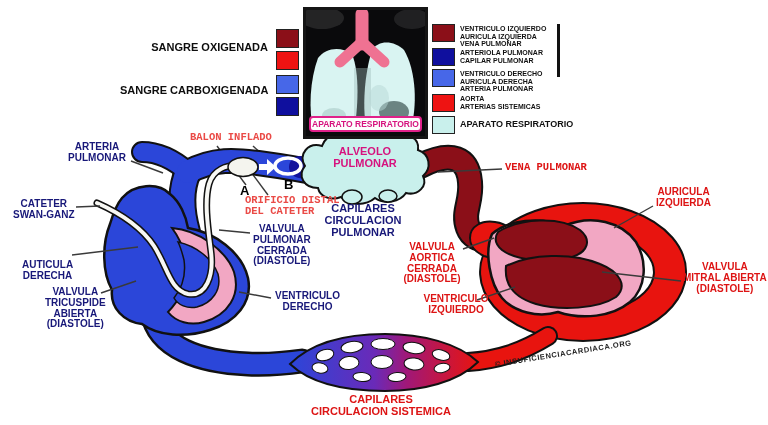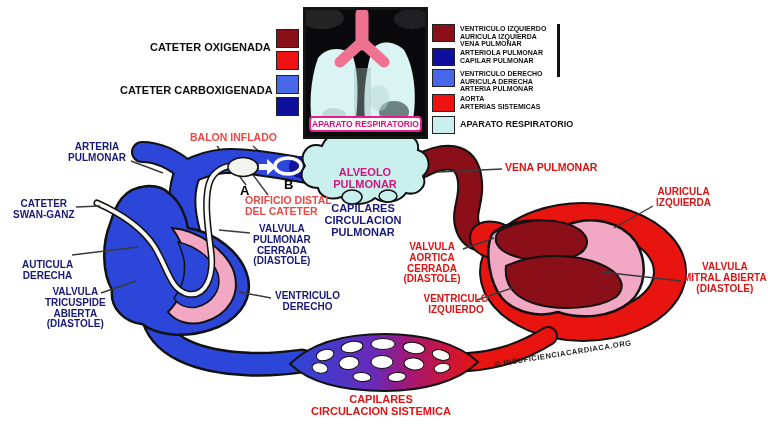--- a/index.html
+++ b/index.html
@@ -7,21 +7,21 @@
          font-family:"Liberation Sans",sans-serif;}
   svg{display:block;}
   .abs{position:absolute;}
   .lbl{position:absolute;font-weight:bold;line-height:1.08;white-space:nowrap;}
   .navy{color:#181879;}
   .crimson{color:#dd1414;}
   .salmon{color:#ea4a46;}
   .magenta{color:#d6127e;}
   .black{color:#0d0d0d;}
   .sz10{font-size:10px;text-align:center;}
-  .sz105{font-size:10.5px;}
+  .sz105{font-size:10.5px;font-family:Liberation Mono, monospace;}
   .sz11{font-size:11px;}
   .center{text-align:center;}
   .right{text-align:right;}
   
   .swatch-l{position:absolute;width:21px;height:17px;border:1px solid #222;}
   
   #xray{position:absolute;left:303px;top:7px;width:125px;height:132px;background:#0a0a0c;
         border:3px solid #151515;box-sizing:border-box;}
   #xray-caption{position:absolute;left:3px;right:3px;bottom:4px;background:#fdfdfd;
         border:2px solid #e0218a;border-radius:4px;color:#d6127e;font-weight:bold;
@@ -139,24 +139,24 @@
       <line x1="250" y1="233" x2="219" y2="230"></line>
       <line x1="271" y1="298" x2="239" y2="292"></line>
       <line x1="502" y1="169" x2="438" y2="172"></line>
       <line x1="653" y1="206" x2="614" y2="228"></line>
       <line x1="681" y1="281" x2="602" y2="272"></line>
       <line x1="463" y1="249" x2="494" y2="238"></line>
       <line x1="477" y1="300" x2="515" y2="287"></line>
     </g>
   </svg>
 
-  <div class="lbl black sz11 right" style="left:150px;top:42px;width:118px">CATETER OXIGENADA</div>
+  <div class="lbl black sz11 right" style="left:150px;top:42px;width:118px">SANGRE OXIGENADA</div>
   <div class="swatch-l" style="left: 276px; top: 29px; background-color: rgb(139, 15, 24);"></div>
   <div class="swatch-l" style="left: 276px; top: 51px; background-color: rgb(238, 19, 18);"></div>
-  <div class="lbl black sz11 right" style="left:120px;top:85px;width:148px">CATETER CARBOXIGENADA</div>
+  <div class="lbl black sz11 right" style="left:120px;top:85px;width:148px">SANGRE CARBOXIGENADA</div>
   <div class="swatch-l" style="left: 276px; top: 75px; background-color: rgb(71, 103, 232);"></div>
   <div class="swatch-l" style="left: 276px; top: 97px; background-color: rgb(15, 15, 158);"></div>
 
   <div id="xray">
     <svg width="119" height="126" viewBox="0 0 119 126">
       <ellipse cx="16" cy="8" rx="22" ry="11" fill="#565656" opacity="0.35"></ellipse>
       <ellipse cx="106" cy="9" rx="18" ry="10" fill="#565656" opacity="0.3"></ellipse>
       <path d="M12,48 C4,70 2,100 8,122 L48,122 C52,98 54,64 46,44 C34,36 20,38 12,48 Z" fill="#d9f4f2"></path>
       <path d="M66,40 C58,66 56,100 61,122 L104,122 C112,96 110,60 98,40 C88,30 72,30 66,40 Z" fill="#d9f4f2"></path>
       <rect x="48" y="58" width="17" height="64" fill="#9dbbba" opacity="0.4"></rect>
@@ -207,21 +207,21 @@
   <div class="lbl navy sz10" style="left:13px;top:199px">CATETER<br>SWAN-GANZ</div>
 
   <div class="lbl navy sz10" style="left:22px;top:260px">AUTICULA<br>DERECHA</div>
 
   <div class="lbl navy sz10" style="left:45px;top:287px">VALVULA<br>TRICUSPIDE<br>ABIERTA<br>(DIASTOLE)</div>
 
   <div class="lbl navy sz10" style="left:253px;top:224px">VALVULA<br>PULMONAR<br>CERRADA<br>(DIASTOLE)</div>
 
   <div class="lbl navy sz10" style="left:275px;top:291px">VENTRICULO<br>DERECHO</div>
 
-  <div class="lbl magenta sz11 center" style="left:322px;top:167px;width:86px">ALVEOLO<br>PULMONAR</div>
+  <div class="lbl magenta sz11 center" style="left:322px;top:146px;width:86px">ALVEOLO<br>PULMONAR</div>
 
   <div class="lbl navy sz11 center" style="left:303px;top:203px;width:120px">CAPILARES<br>CIRCULACION<br>PULMONAR</div>
 
   <div class="lbl crimson sz105" style="left:505px;top:162px">VENA PULMONAR</div>
 
   <div class="lbl crimson sz10" style="left:656px;top:187px">AURICULA<br>IZQUIERDA</div>
 
   <div class="lbl crimson sz10" style="left:683px;top:262px">VALVULA<br>MITRAL ABIERTA<br>(DIASTOLE)</div>
 
   <div class="lbl crimson sz10 center" style="left:400px;top:242px;width:64px">VALVULA<br>AORTICA<br>CERRADA<br>(DIASTOLE)</div>

